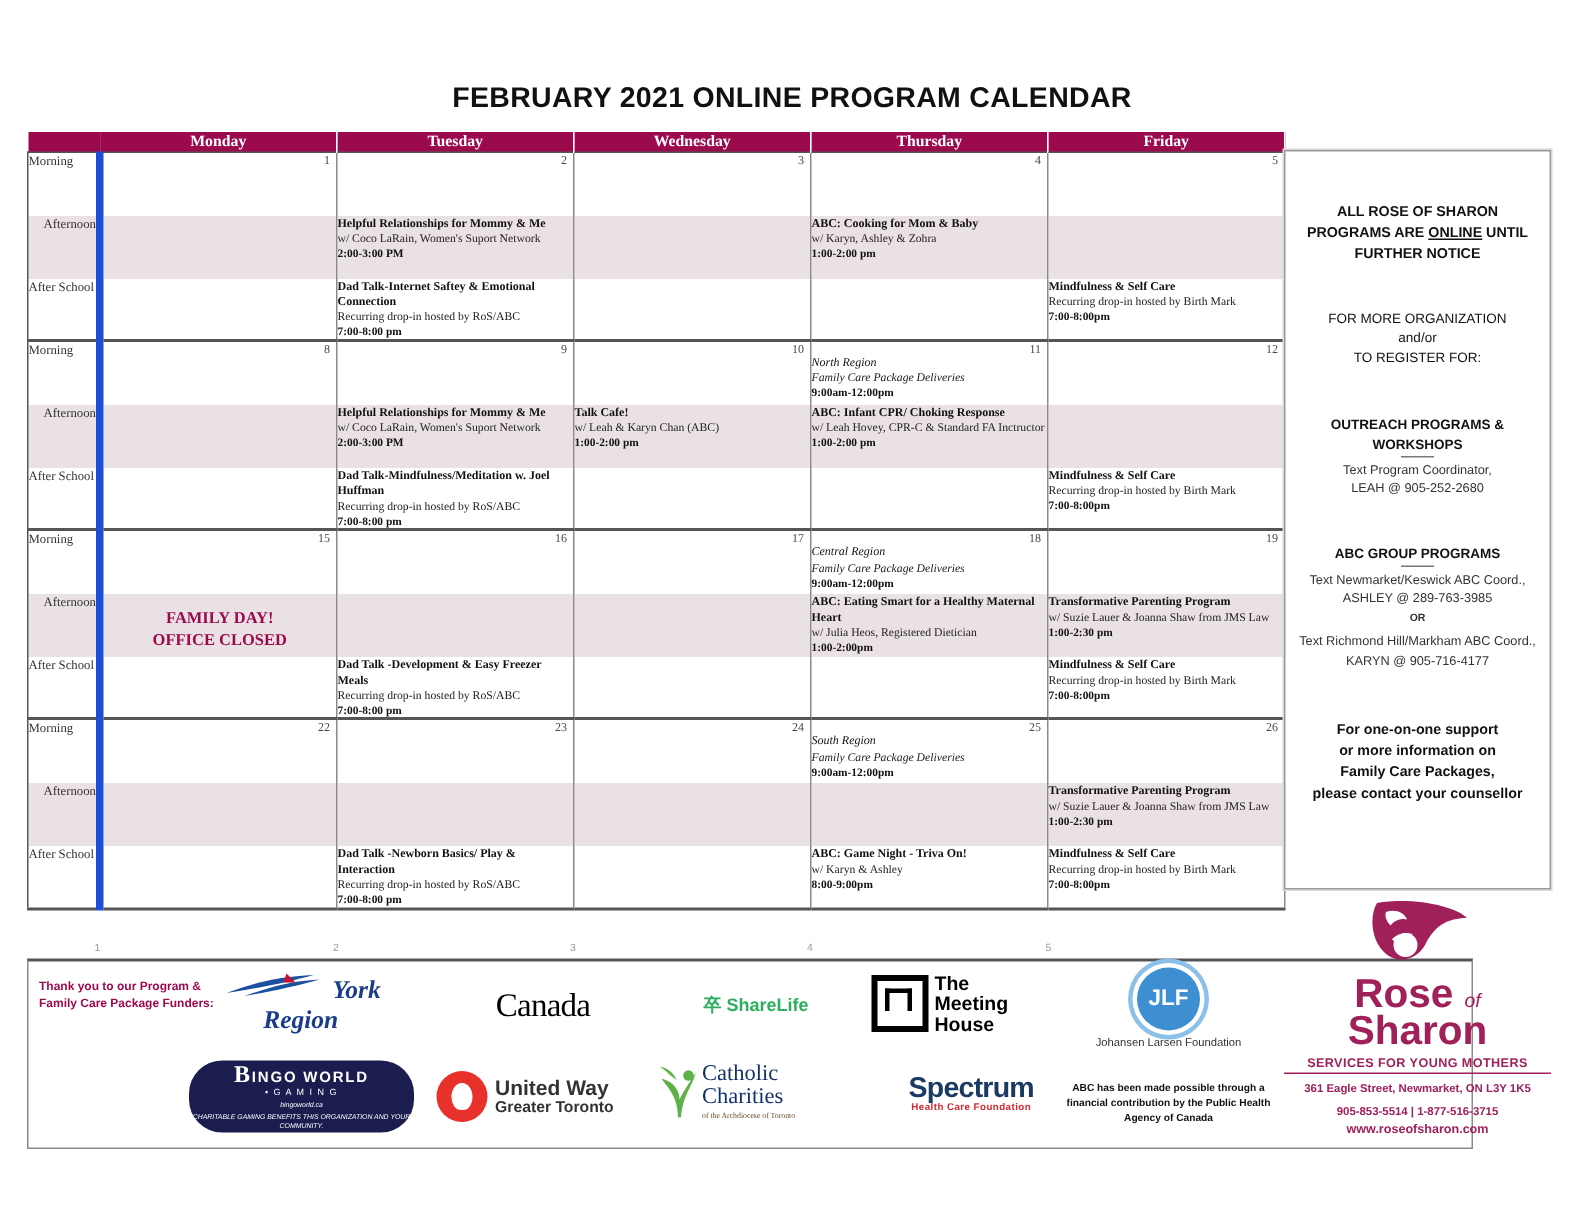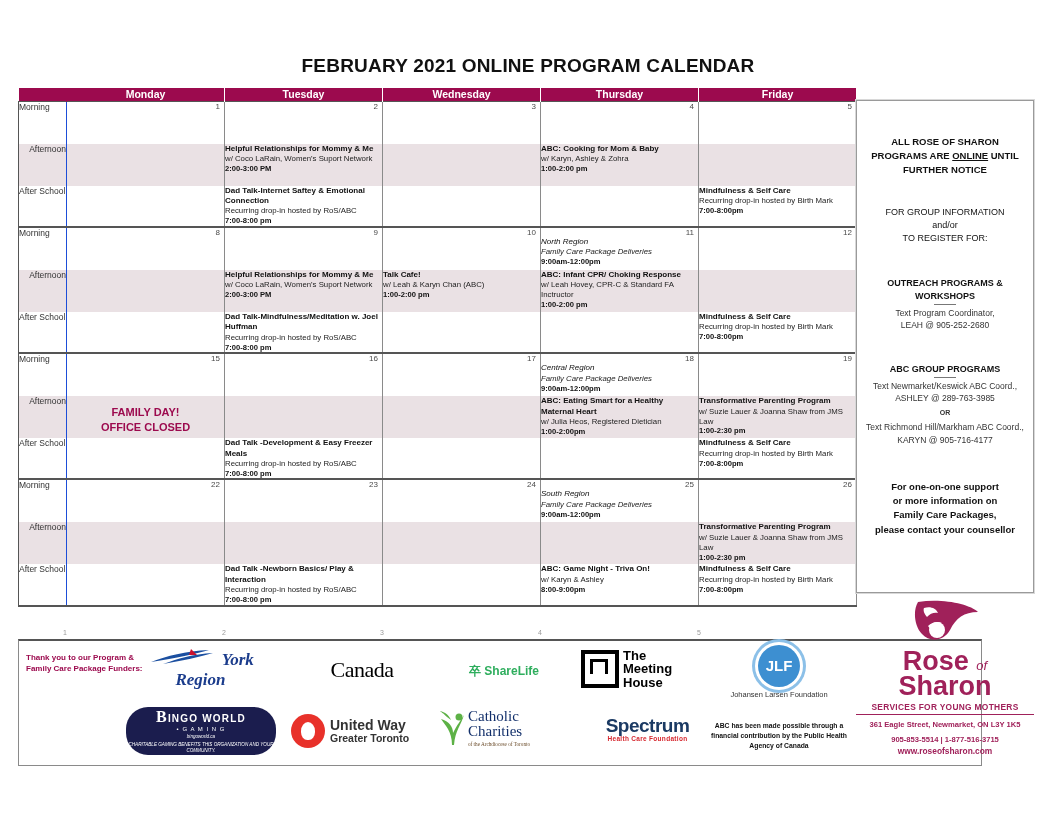--- a/index.html
+++ b/index.html
@@ -17,39 +17,39 @@
     position:absolute;left:0;top:55px;width:1056px;
     text-align:center;
     font-size:19px;font-weight:bold;letter-spacing:.2px;
     color:#111;
   }
 
   
   .sheet{
     position:absolute;left:18px;top:88px;width:1022px;height:680px;
   }
-  .grid-wrap{position:absolute;left:0;top:0;width:774px;}
+  .grid-wrap{position:absolute;left:0;top:0;width:774px;font-family:Liberation Serif, serif;}
 
   table.cal{border-collapse:collapse;table-layout:fixed;width:838px;}
   table.cal td,table.cal th{padding:0;vertical-align:top;}
 
   
   col.c-label{width:48px;}
   col.c-day{width:158px;}
 
   thead th{
     background:#9c0a4e;color:#fff;font-size:10.5px;font-weight:bold;
     height:13px;line-height:13px;text-align:center;
     border-right:1px solid #ffffff;
   }
   thead th.lbl{background:#9c0a4e;border-right:1px solid #9c0a4e;}
 
   td.rowlabel{
     font-size:8.5px;color:#333;
-    border-right:1px solid #1d4ed8;
+    border-right:5px solid #1d4ed8;
     border-left:1px solid #555;
     padding-left:3px;
     vertical-align:middle;
   }
   td.rowlabel.shade{background:#eae1e4;text-align:right;}
 
   td.day{
     border-right:1px solid #8a8a8a;
     border-left:1px solid #8a8a8a;
     position:relative;
@@ -470,21 +470,21 @@
           </tbody>
       </table>
     </div>
 
     <div class="infobox">
       <div class="ib-head">
         <span>ALL ROSE OF SHARON PROGRAMS ARE </span><u>ONLINE</u><span> UNTIL FURTHER NOTICE</span>
       </div>
 
       <div class="ib-info">
-        <div>FOR GROUP INFORMATION</div>
+        <div>FOR MORE ORGANIZATION</div>
         <div>and/or</div>
         <div>TO REGISTER FOR:</div>
       </div>
 
       <div class="ib-sec">
         <div>OUTREACH PROGRAMS &amp; WORKSHOPS</div>
         <div class="ib-rule"></div>
         <div class="ib-sub">Text Program Coordinator,</div>
         <div class="ib-sub">LEAH @ 905-252-2680</div>
       </div>

